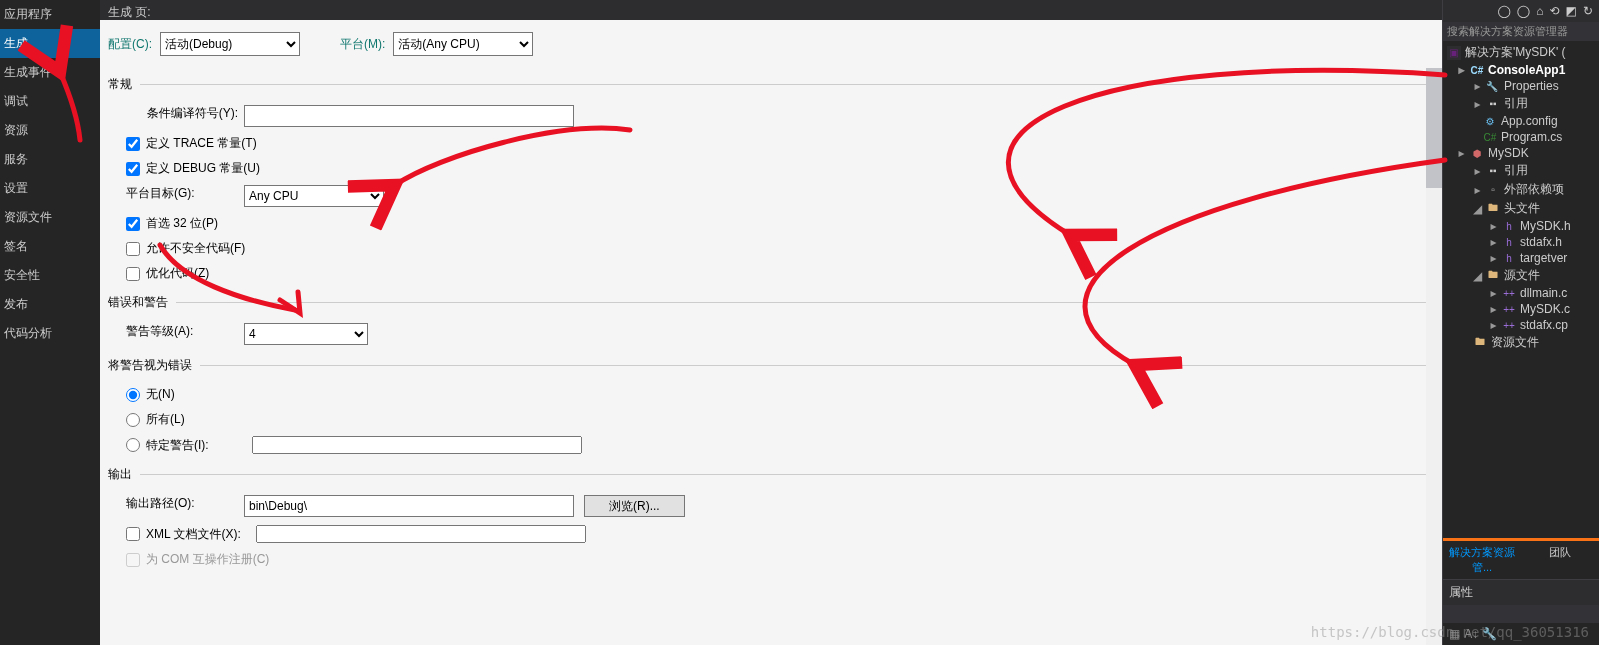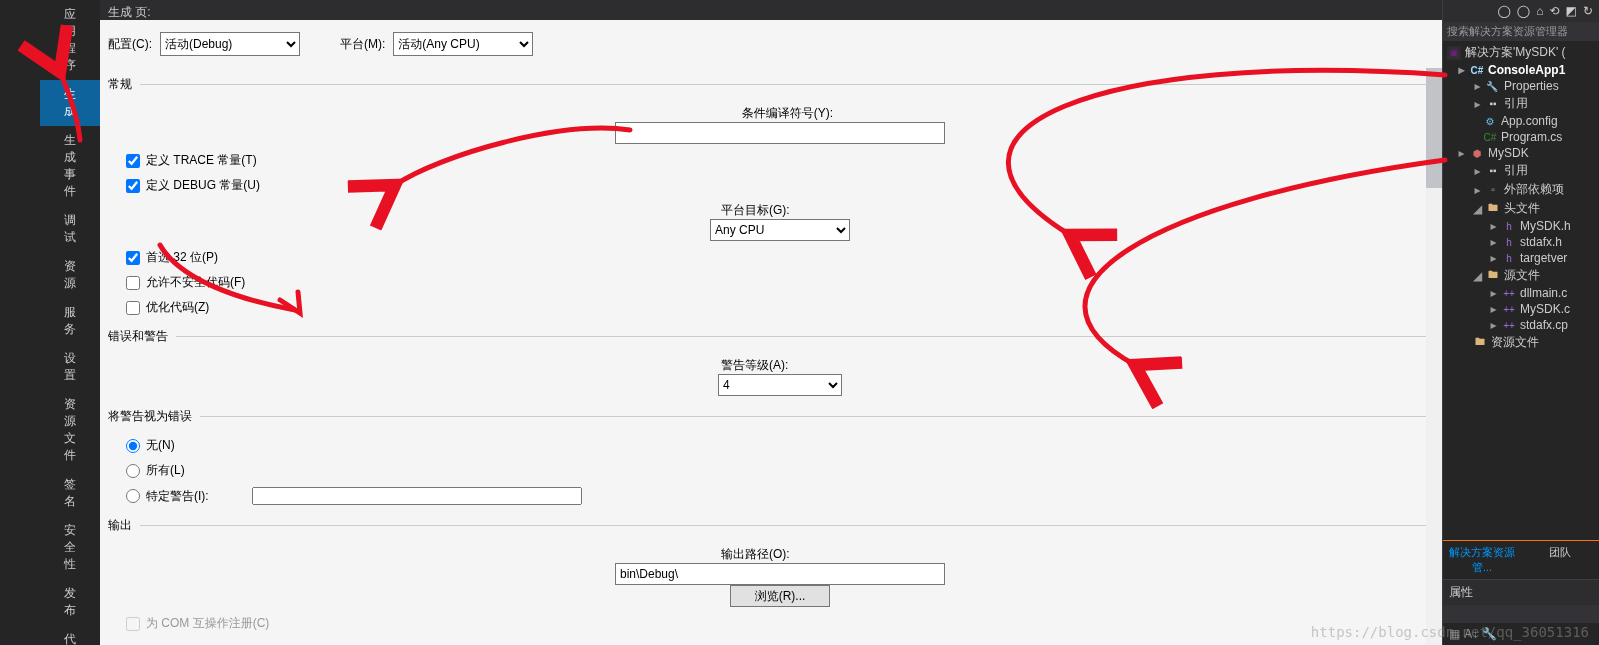--- a/index.html
+++ b/index.html
@@ -1,30 +1,30 @@
 <!DOCTYPE html>
 <html><head>
 <meta charset="utf-8">
 <style>
 * { box-sizing: border-box; margin: 0; padding: 0; font-family: "Microsoft YaHei", "Segoe UI", sans-serif; font-size: 12px; }
 body { background: #2d2d30; color: #ccc; overflow: hidden; }
 .app { display: flex; width: 1599px; height: 645px; }
 .left-nav { width: 100px; background: #252526; display: flex; flex-direction: column; }
-.left-nav .item { padding: 6px 24px; color: #ccc; cursor: pointer; margin-left: 40px; }
+.left-nav .item { padding: 6px 4px; color: #ccc; cursor: pointer; }
 .left-nav .item.active { background: #0e639c; color: #fff; }
 .main { flex: 1; background: #f5f5f5; color: #000; position: relative; display: flex; flex-direction: column; }
 .main-header { background: #2d2d30; color: #ccc; padding: 4px 8px; height: 20px; }
 .config-row { display: flex; align-items: center; gap: 8px; padding: 12px 8px; }
-.config-row label { color: #000000; }
+.config-row label { color: #0f766e; }
 .config-row select { height: 24px; border: 1px solid #767676; background: #fff; }
 .scroll-area { flex: 1; overflow-y: auto; padding: 0 8px 20px 8px; position: relative; }
 .section-header { display: flex; align-items: center; margin: 8px 0; }
 .section-header .txt { color: #000; }
 .section-line { flex: 1; height: 1px; background: #ccc; margin-left: 8px; }
-.field-row { display: flex; align-items: center; padding: 4px 0 4px 18px; flex-direction: column; }
+.field-row { display: flex; padding: 4px 0 4px 18px; }
 .field-label { width: 118px; color: #000; }
 .field-row input[type=text] { border: 1px solid #767676; height: 22px; padding: 0 4px; background: #fff; }
 .field-row select { border: 1px solid #767676; height: 22px; background: #fff; }
 .check-row { padding: 4px 0 4px 18px; display: flex; align-items: center; gap: 6px; color: #000; }
 .check-row input[type=checkbox], .radio-row input[type=radio] { width: 14px; height: 14px; }
 .radio-row { padding: 4px 0 4px 18px; display: flex; align-items: center; gap: 6px; color: #000; }
 .btn { border: 1px solid #767676; background: #e1e1e1; padding: 2px 24px; height: 22px; cursor: pointer; }
 .disabled { color: #999; }
 .right-panel { width: 157px; background: #252526; display: flex; flex-direction: column; border-left: 1px solid #3e3e42; }
 .right-toolbar { height: 22px; background: #2d2d30; display: flex; align-items: center; justify-content: flex-end; gap: 6px; padding: 0 6px; }
@@ -37,21 +37,21 @@
 .tree-row .icon { width: 14px; height: 14px; display: inline-flex; align-items: center; justify-content: center; font-size: 10px; }
 .ic-sln { background: #2d2d30; color: #68217a; }
 .ic-proj { color: #9cdcfe; }
 .ic-prop { color: #ccc; }
 .ic-ref { color: #ccc; }
 .ic-file { color: #6ac0f0; }
 .ic-cs { color: #388a34; }
 .ic-folder { color: #dcb67a; }
 .ic-h { color: #9a6dd7; }
 .ic-cpp { color: #9a6dd7; }
-.tabs-row { display: flex; border-top: 1px solid #f97316; }
+.tabs-row { display: flex; border-top: 3px solid #f97316; }
 .tabs-row .tab { flex: 1; padding: 4px; font-size: 11px; text-align: center; }
 .tabs-row .tab.active { color: #0097fb; }
 .props-panel { border-top: 1px solid #3e3e42; }
 .props-header { padding: 4px 6px; color: #ccc; background: #2d2d30; }
 .props-toolbar { display: flex; gap: 4px; padding: 4px 6px; }
 .props-toolbar span { color: #888; }
 .watermark { position: absolute; right: 10px; bottom: 5px; color: rgba(150,150,150,0.5); font-family: monospace; font-size: 14px; pointer-events: none; }
 .annot-svg { position: absolute; top: 0; left: 0; pointer-events: none; }
 .scrollbar-track { position: absolute; right: 0; top: 0; bottom: 0; width: 16px; background: #f0f0f0; }
 .scrollbar-thumb { position: absolute; right: 0; top: 0; width: 16px; height: 120px; background: #c2c3c9; }
@@ -157,20 +157,25 @@
       <div class="section-header">
           <span class="txt">输出</span>
           <div class="section-line"></div>
         </div>
       <div class="field-row">
         <span class="field-label">输出路径(O):</span>
         <input type="text" style="width: 330px;" value="bin\Debug\">
         <span style="width:10px"></span>
         <button class="btn">浏览(R)...</button>
       </div>
+      <div class="check-row">
+        <input type="checkbox" style="">
+        <span style="width:104px">XML 文档文件(X):</span>
+        <input type="text" style="width: 330px;" value="">
+      </div>
       <div class="check-row disabled">
         <input type="checkbox" disabled="" style="">
         <span>为 COM 互操作注册(C)</span>
       </div>
     </div>
   </div>
 
   <div class="right-panel">
     <div class="right-toolbar">
       <span>◯</span>

